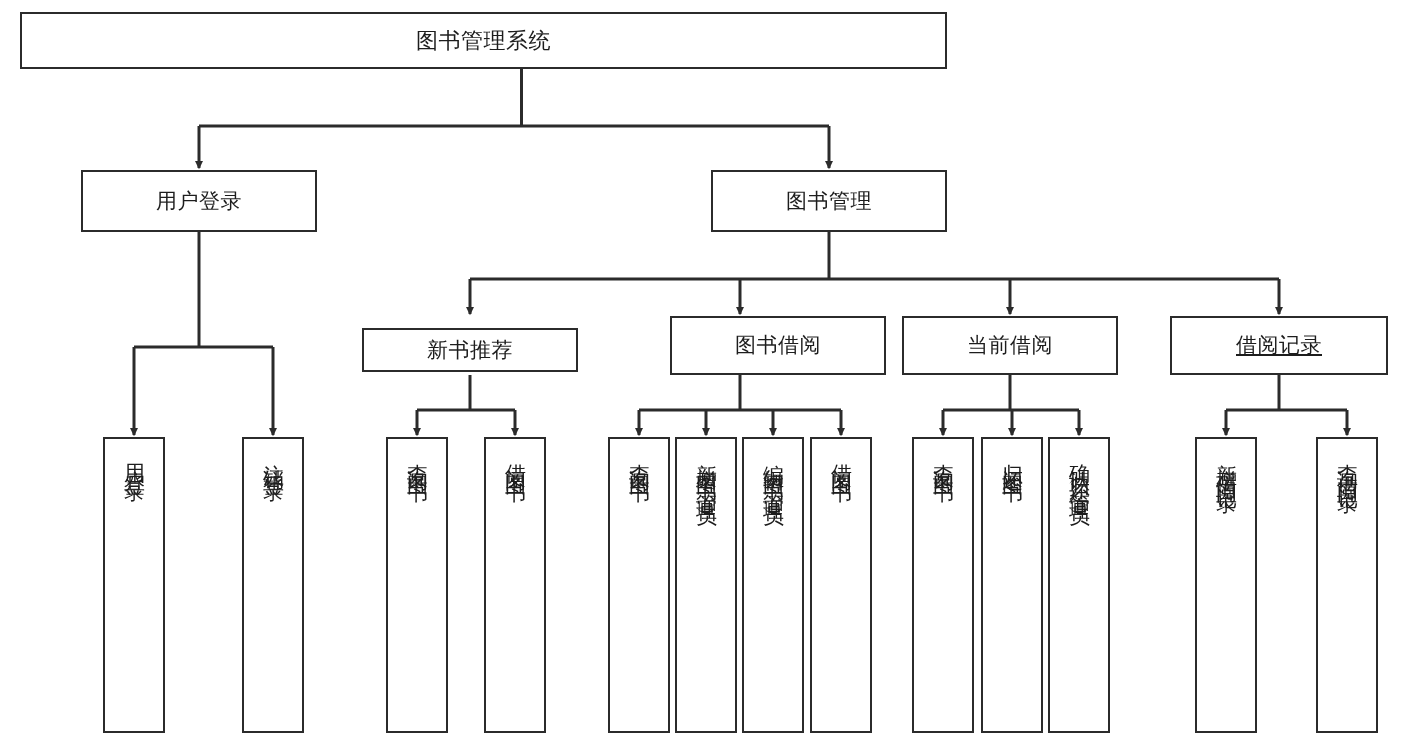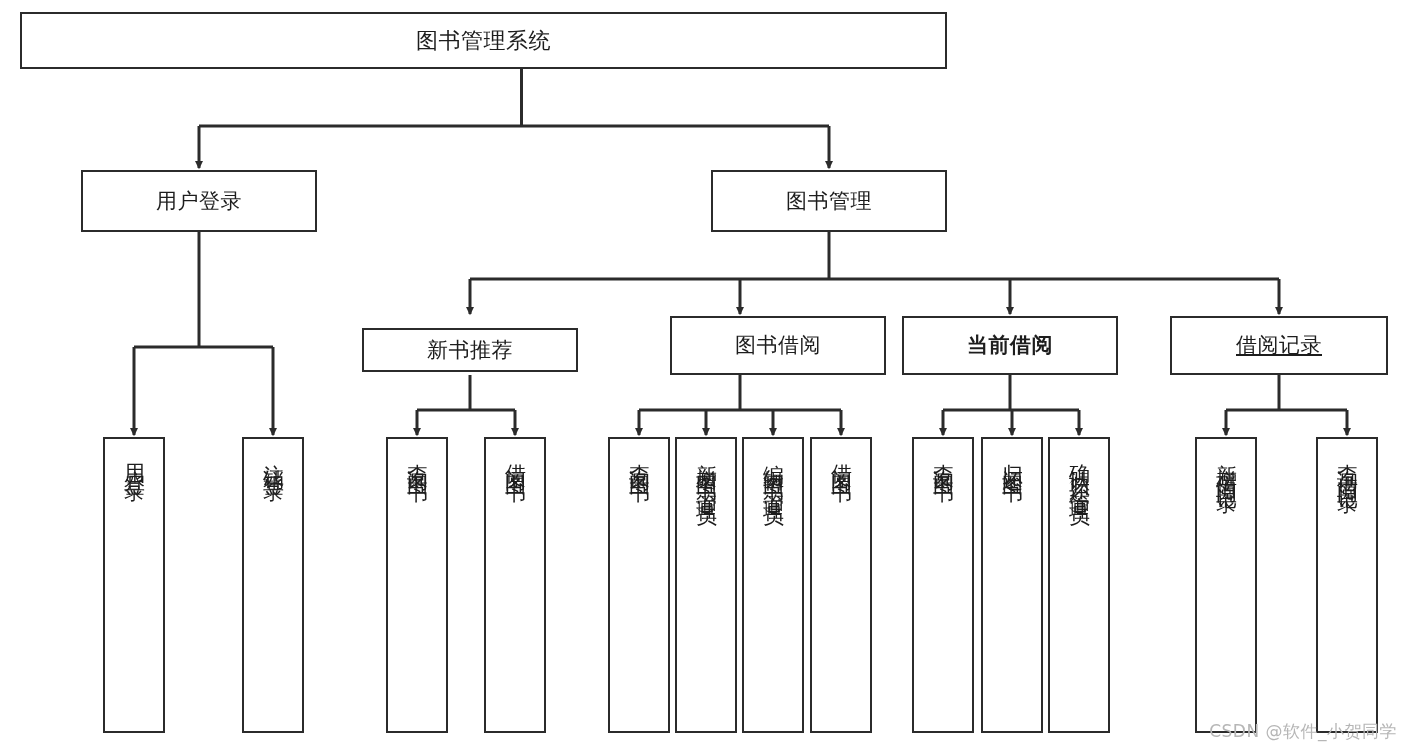--- a/index.html
+++ b/index.html
@@ -131,21 +131,21 @@
       </div>
       <div class="node h" style="left: 711px; top: 170px; width: 236px; height: 62px; justify-content: center;">
         <span class="label">图书管理</span>
       </div>
       <div class="node h" style="left: 362px; top: 328px; width: 216px; height: 44px;">
         <span class="label">新书推荐</span>
       </div>
       <div class="node h" style="left: 632px; top: 316px; width: 216px; height: 59px; margin-left: 38px;">
         <span class="label">图书借阅</span>
       </div>
-      <div class="node h" style="left: 902px; top: 316px; width: 216px; height: 59px; font-weight: bold;">
+      <div class="node h" style="left: 902px; top: 316px; width: 216px; height: 59px;">
         <span class="label">当前借阅</span>
       </div>
       <div class="node h" style="left: 1170px; top: 316px; width: 218px; height: 59px; text-decoration: underline;">
         <span class="label">借阅记录</span>
       </div>
       <div class="node v" style="left: 103px; top: 437px; width: 62px; height: 296px;">
         <span class="label">用户登录</span>
       </div>
       <div class="node v" style="left: 242px; top: 437px; width: 62px; height: 296px;">
         <span class="label">注销登录</span>
@@ -178,15 +178,14 @@
         <span class="label">确认归还（管理员）</span>
       </div>
       <div class="node v" style="left: 1195px; top: 437px; width: 62px; height: 296px;">
         <span class="label">新增借阅记录</span>
       </div>
       <div class="node v" style="left: 1316px; top: 437px; width: 62px; height: 296px;">
         <span class="label">查询借阅记录</span>
       </div>
     </div>
 
-  <div id="watermark">CSDN @软件_小贺同学</div>
 
 </div>
 
 </body></html>

